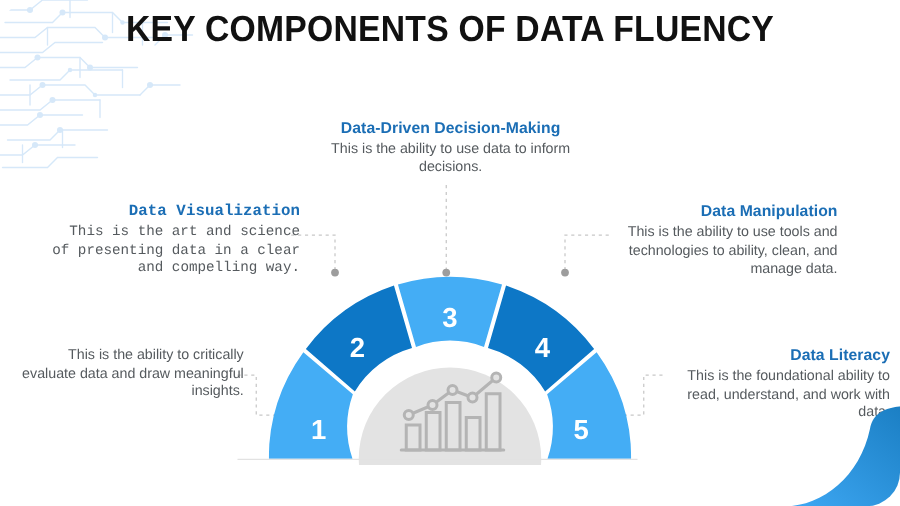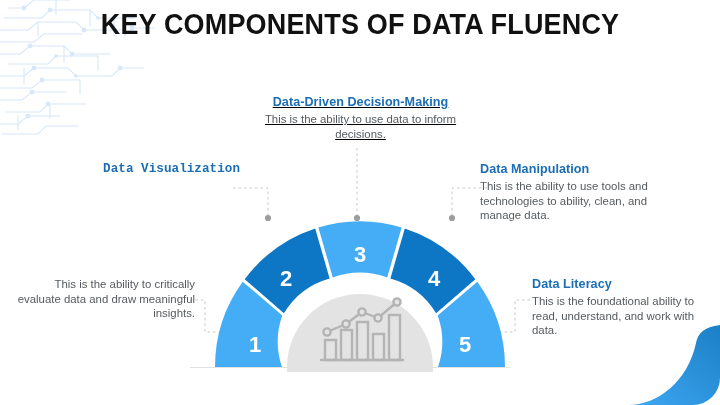--- a/index.html
+++ b/index.html
@@ -40,24 +40,24 @@
   
   .blk{position:absolute;}
   .blk h3{
     margin:0 0 2px 0;font-size:12.6px;font-weight:bold;color:#1B6EB5;
     line-height:15px;letter-spacing:.05px;
   }
   .blk p{
     margin:0;font-size:11.4px;color:#555a5e;line-height:14.6px;
   }
   .ta-r{text-align:right;}
-  .ta-l{text-align:left;}
+  .ta-l{text-align:right;}
   .ta-c{text-align:center;}
 
-  #b-ddm{left:248px;top:95px;width:225px;text-decoration:underline;}
+  #b-ddm{left:248px;top:95px;width:225px;}
   #b-dv {left:35px; top:162px;width:205px;font-family:Liberation Mono, monospace;}
   #b-at {left:15px; top:277px;width:180px;}
   #b-dm {left:480px;top:162px;width:190px;}
   #b-dl {left:532px;top:277px;width:180px;}
 </style>
 </head>
 <body>
 
 <div class="slide">
 
@@ -174,20 +174,21 @@
 
   <div class="baseline"></div>
 
   <div class="blk ta-c" id="b-ddm">
     <h3>Data-Driven Decision-Making</h3>
     <p>This is the ability to use data to inform decisions.</p>
   </div>
 
   <div class="blk ta-r" id="b-dv">
     <h3>Data Visualization</h3>
+    <p>This is the art and science of presenting data in a clear and compelling way.</p>
   </div>
 
   <div class="blk ta-r" id="b-at">
     <p>This is the ability to critically evaluate data and draw meaningful insights.</p>
   </div>
 
   <div class="blk ta-l" id="b-dm">
     <h3>Data Manipulation</h3>
     <p>This is the ability to use tools and technologies to ability, clean, and manage data.</p>
   </div>

